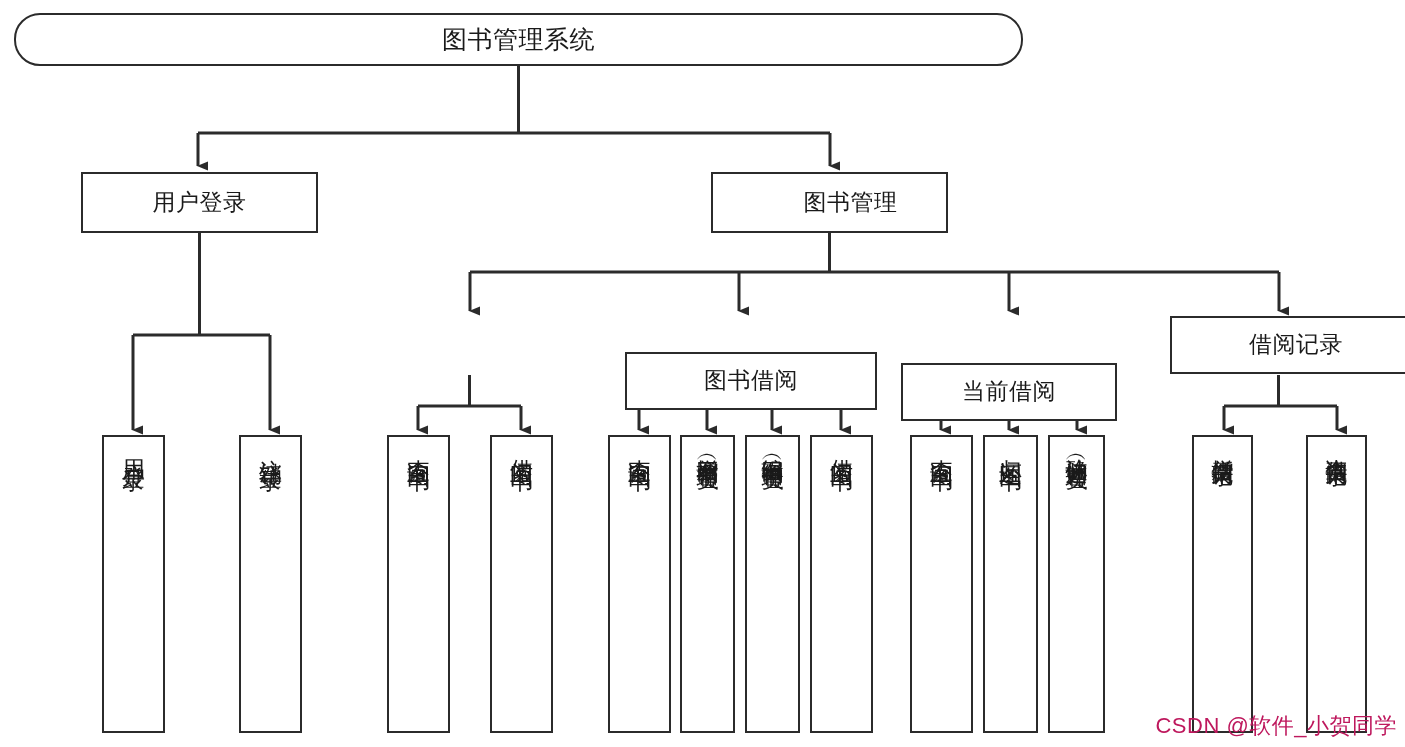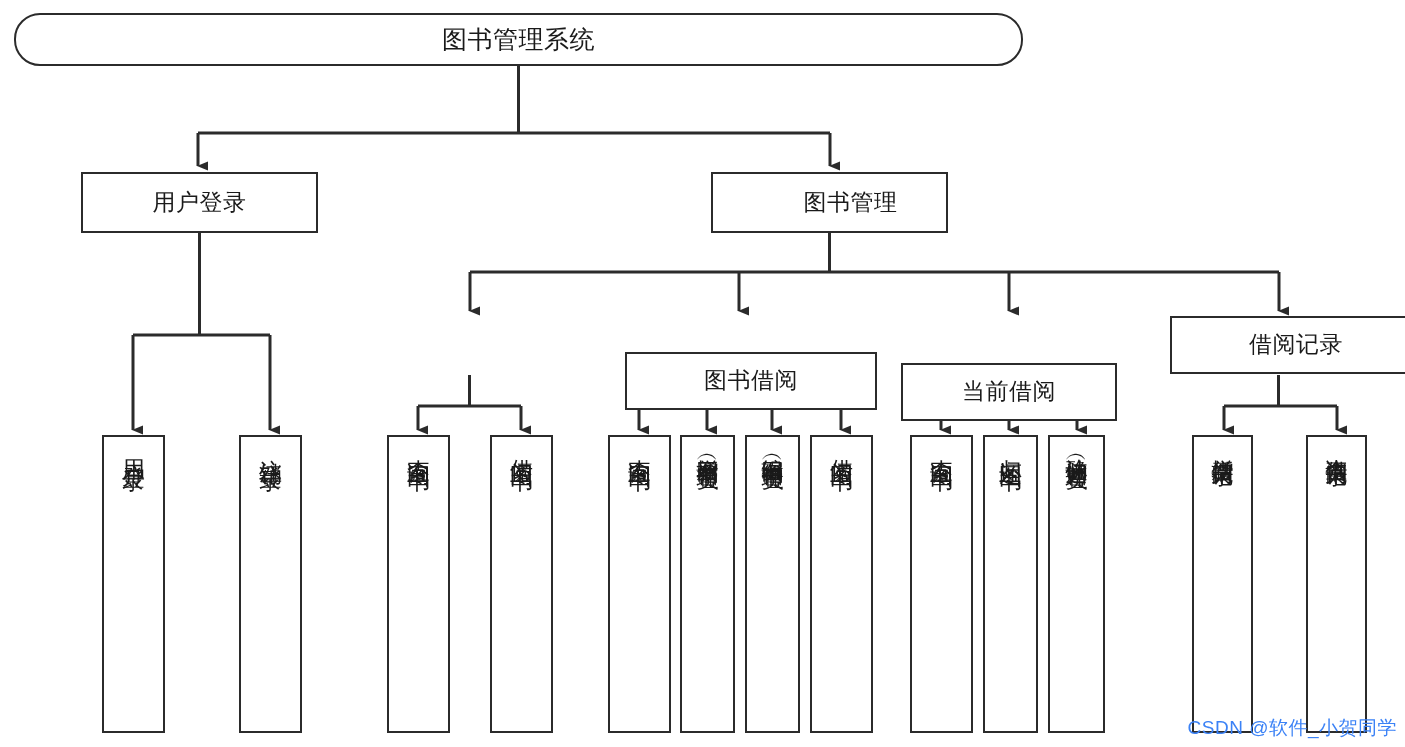--- a/index.html
+++ b/index.html
@@ -72,22 +72,22 @@
     width: 1405px;
     height: 747px;
     pointer-events: none;
   }
 
   
   .watermark {
     position: absolute;
     right: 8px;
     bottom: 6px;
-    font-size: 19px;
-    color: #3b82f6;
+    font-size: 22px;
+    color: #be185d;
     letter-spacing: 0.5px;
     white-space: nowrap;
   }
 </style>
 </head>
 <body>
 
 <div id="canvas">
 
   <svg class="connector-layer" viewBox="0 0 1405 747" width="1405" height="747">

